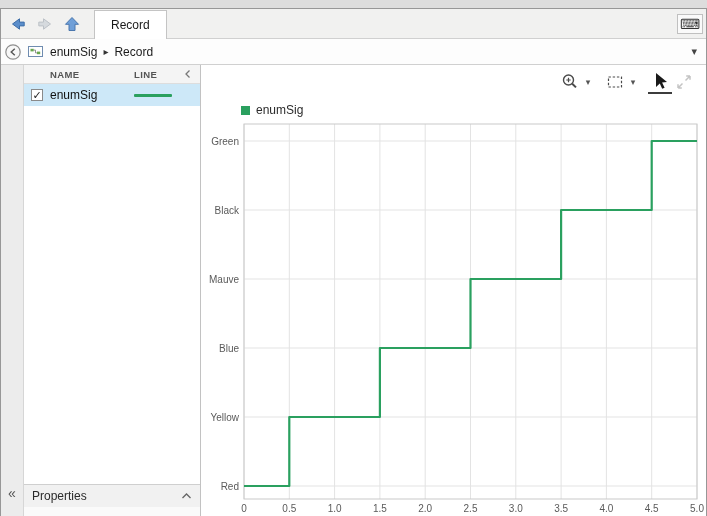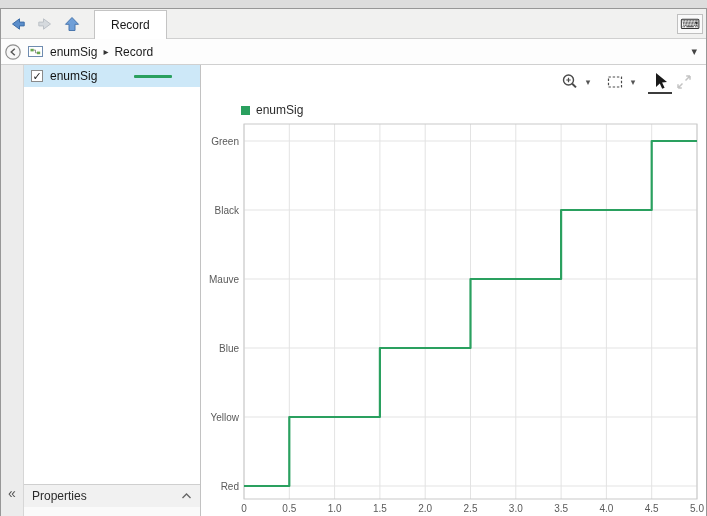--- a/index.html
+++ b/index.html
@@ -121,20 +121,30 @@
     <span class="bc-caret">▾</span>
   </div>
 
   <div class="body">
 
     <div class="gutter">
       <span class="collapse-btn">«</span>
     </div>
 
     <div class="left-panel">
+      <div class="table-header">
+        <span class="col-check"></span>
+        <span class="col-name">NAME</span>
+        <span class="col-line">LINE</span>
+        <span class="col-collapse">
+          <svg width="8" height="10" viewBox="0 0 8 10">
+            <polyline points="5.5,1.5 2,5 5.5,8.5" fill="none" stroke="#777" stroke-width="1.3"></polyline>
+          </svg>
+        </span>
+      </div>
       <div class="signal-row" id="signal-row" style="background: rgb(205, 232, 248);">
         <span class="col-check">
           <span class="checkbox">
             <span id="checkmark">✓</span>
           </span>
         </span>
         <span class="col-name signal-name">enumSig</span>
         <span class="col-line">
           <span class="line-sample" id="line-sample" style="background: rgb(42, 160, 95);"></span>
         </span>

